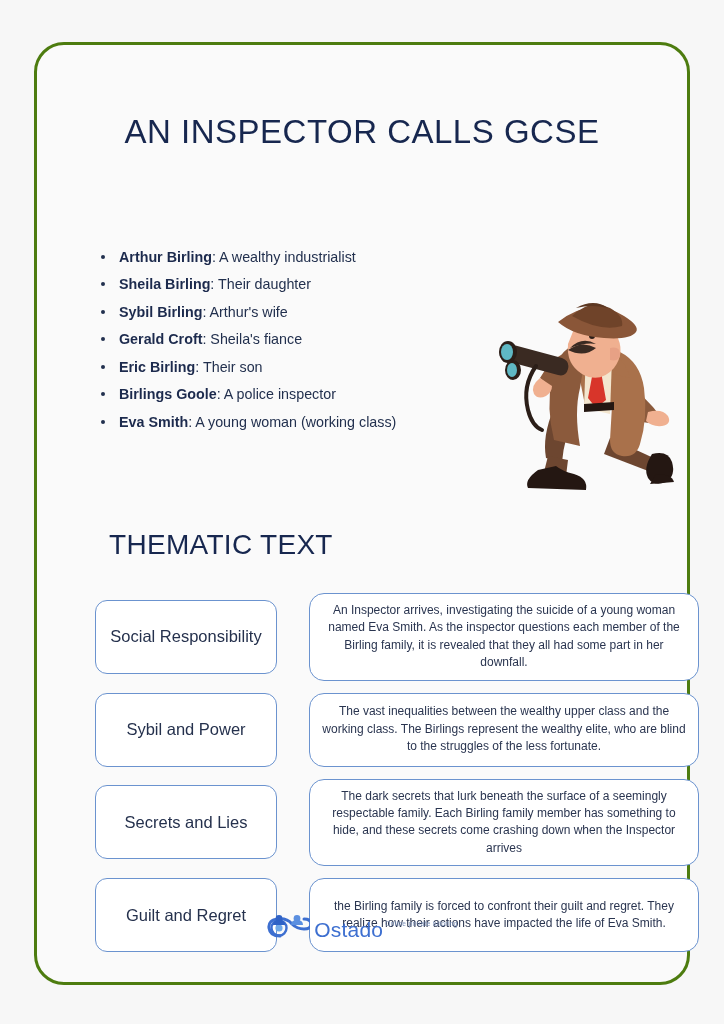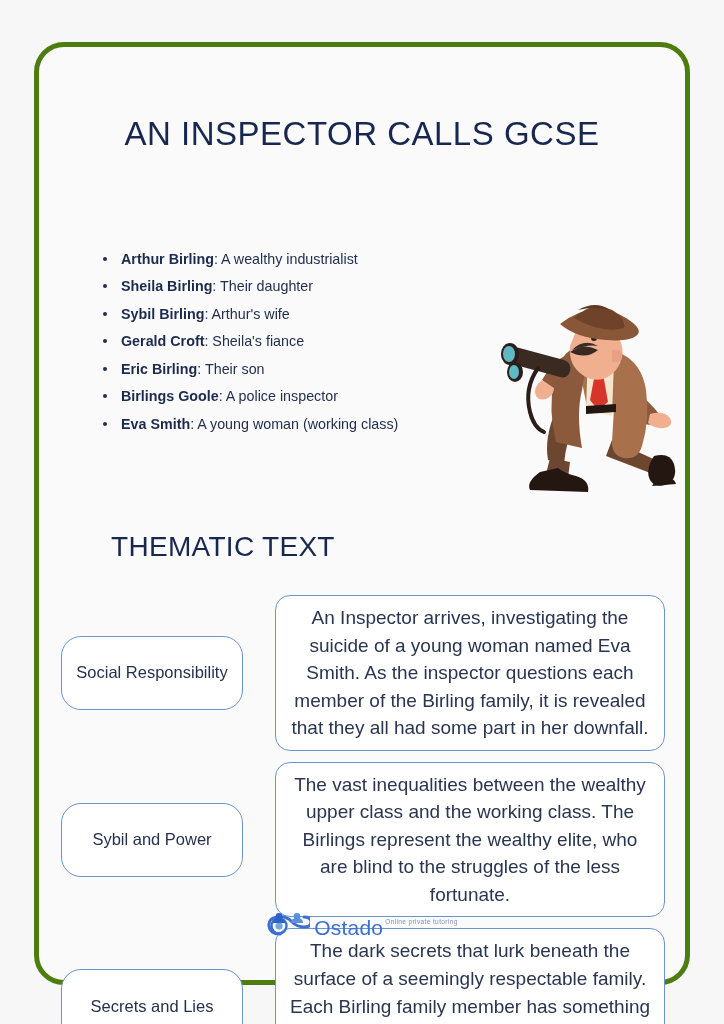--- a/index.html
+++ b/index.html
@@ -14,21 +14,21 @@
     overflow: hidden;
   }
 
   .poster {
     position: absolute;
     left: 34px;
     top: 42px;
     width: 656px;
     height: 943px;
     box-sizing: border-box;
-    border: 5px solid #4d7c0f;
+    border: 3px solid #4d7c0f;
     border-radius: 30px;
     background: #fafafa;
   }
 
   .page-title {
     position: absolute;
     top: 68px;
     left: 0;
     width: 100%;
     text-align: center;
@@ -102,22 +102,23 @@
     position: relative;
     display: flex;
     align-items: center;
     margin-bottom: 11px;
     min-height: 76px;
   }
   .theme-pill {
     box-sizing: border-box;
     width: 182px;
     min-height: 74px;
+    margin-left: 36px;
     border: 1.6px solid #6b93cf;
-    border-radius: 20px;
+    border-radius: 12px;
     background: #ffffff;
     display: flex;
     align-items: center;
     justify-content: center;
     text-align: center;
     padding: 6px 8px;
     font-size: 16.5px;
     color: #25314d;
     flex: none;
   }
@@ -127,21 +128,21 @@
     width: 390px;
     min-height: 74px;
     border: 1.6px solid #6b93cf;
     border-radius: 15px;
     background: #ffffff;
     display: flex;
     align-items: center;
     justify-content: center;
     text-align: center;
     padding: 8px 11px;
-    font-size: 19px;
+    font-size: 12px;
     line-height: 1.45;
     color: #2a3550;
     flex: none;
   }
 
   
   .logo {
     position: absolute;
     left: 0;
     bottom: 38px;

